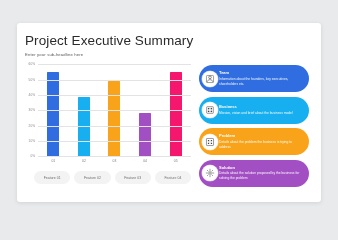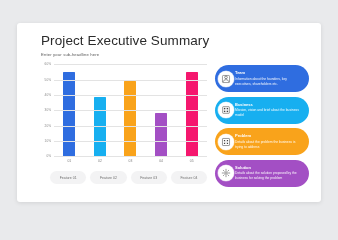--- a/index.html
+++ b/index.html
@@ -10,21 +10,21 @@
     display:flex; align-items:center; justify-content:center;
     overflow:hidden;
   }
 
   .slide {
     position:relative;
     width:304px; height:179px;
     background:#ffffff;
     border-radius:3px;
     box-shadow:0 1px 4px rgba(0,0,0,.10);
-    padding:11px 12px 0 24px;
+    padding:11px 12px 0 8px;
   }
 
   
   .title {
     font-size:13.5px;
     font-weight:400;
     color:#2b2b2b;
     letter-spacing:.1px;
     line-height:1.1;
   }

